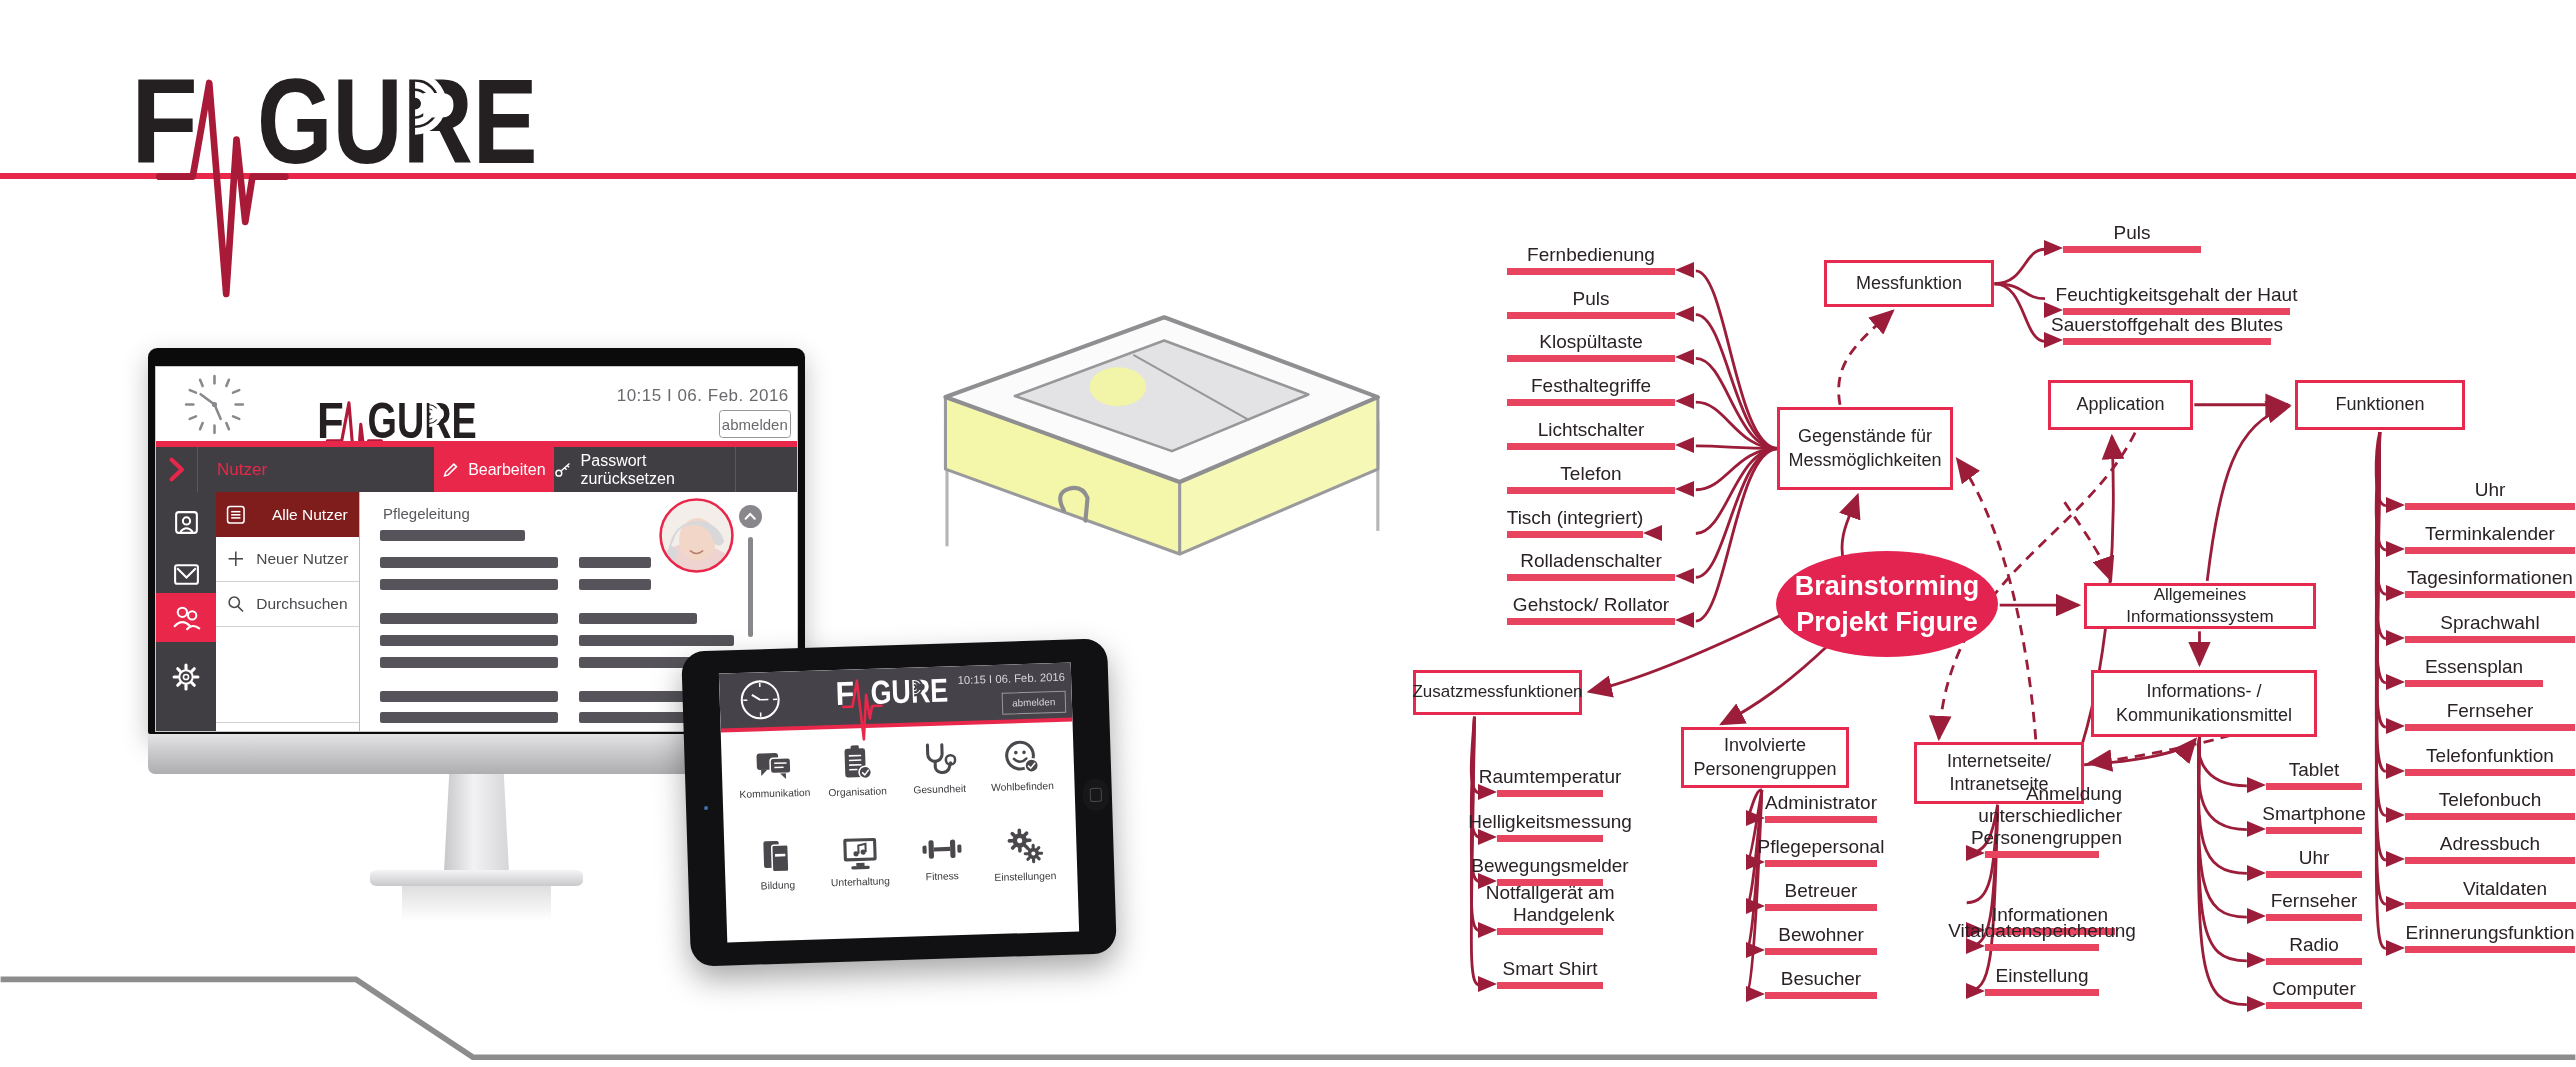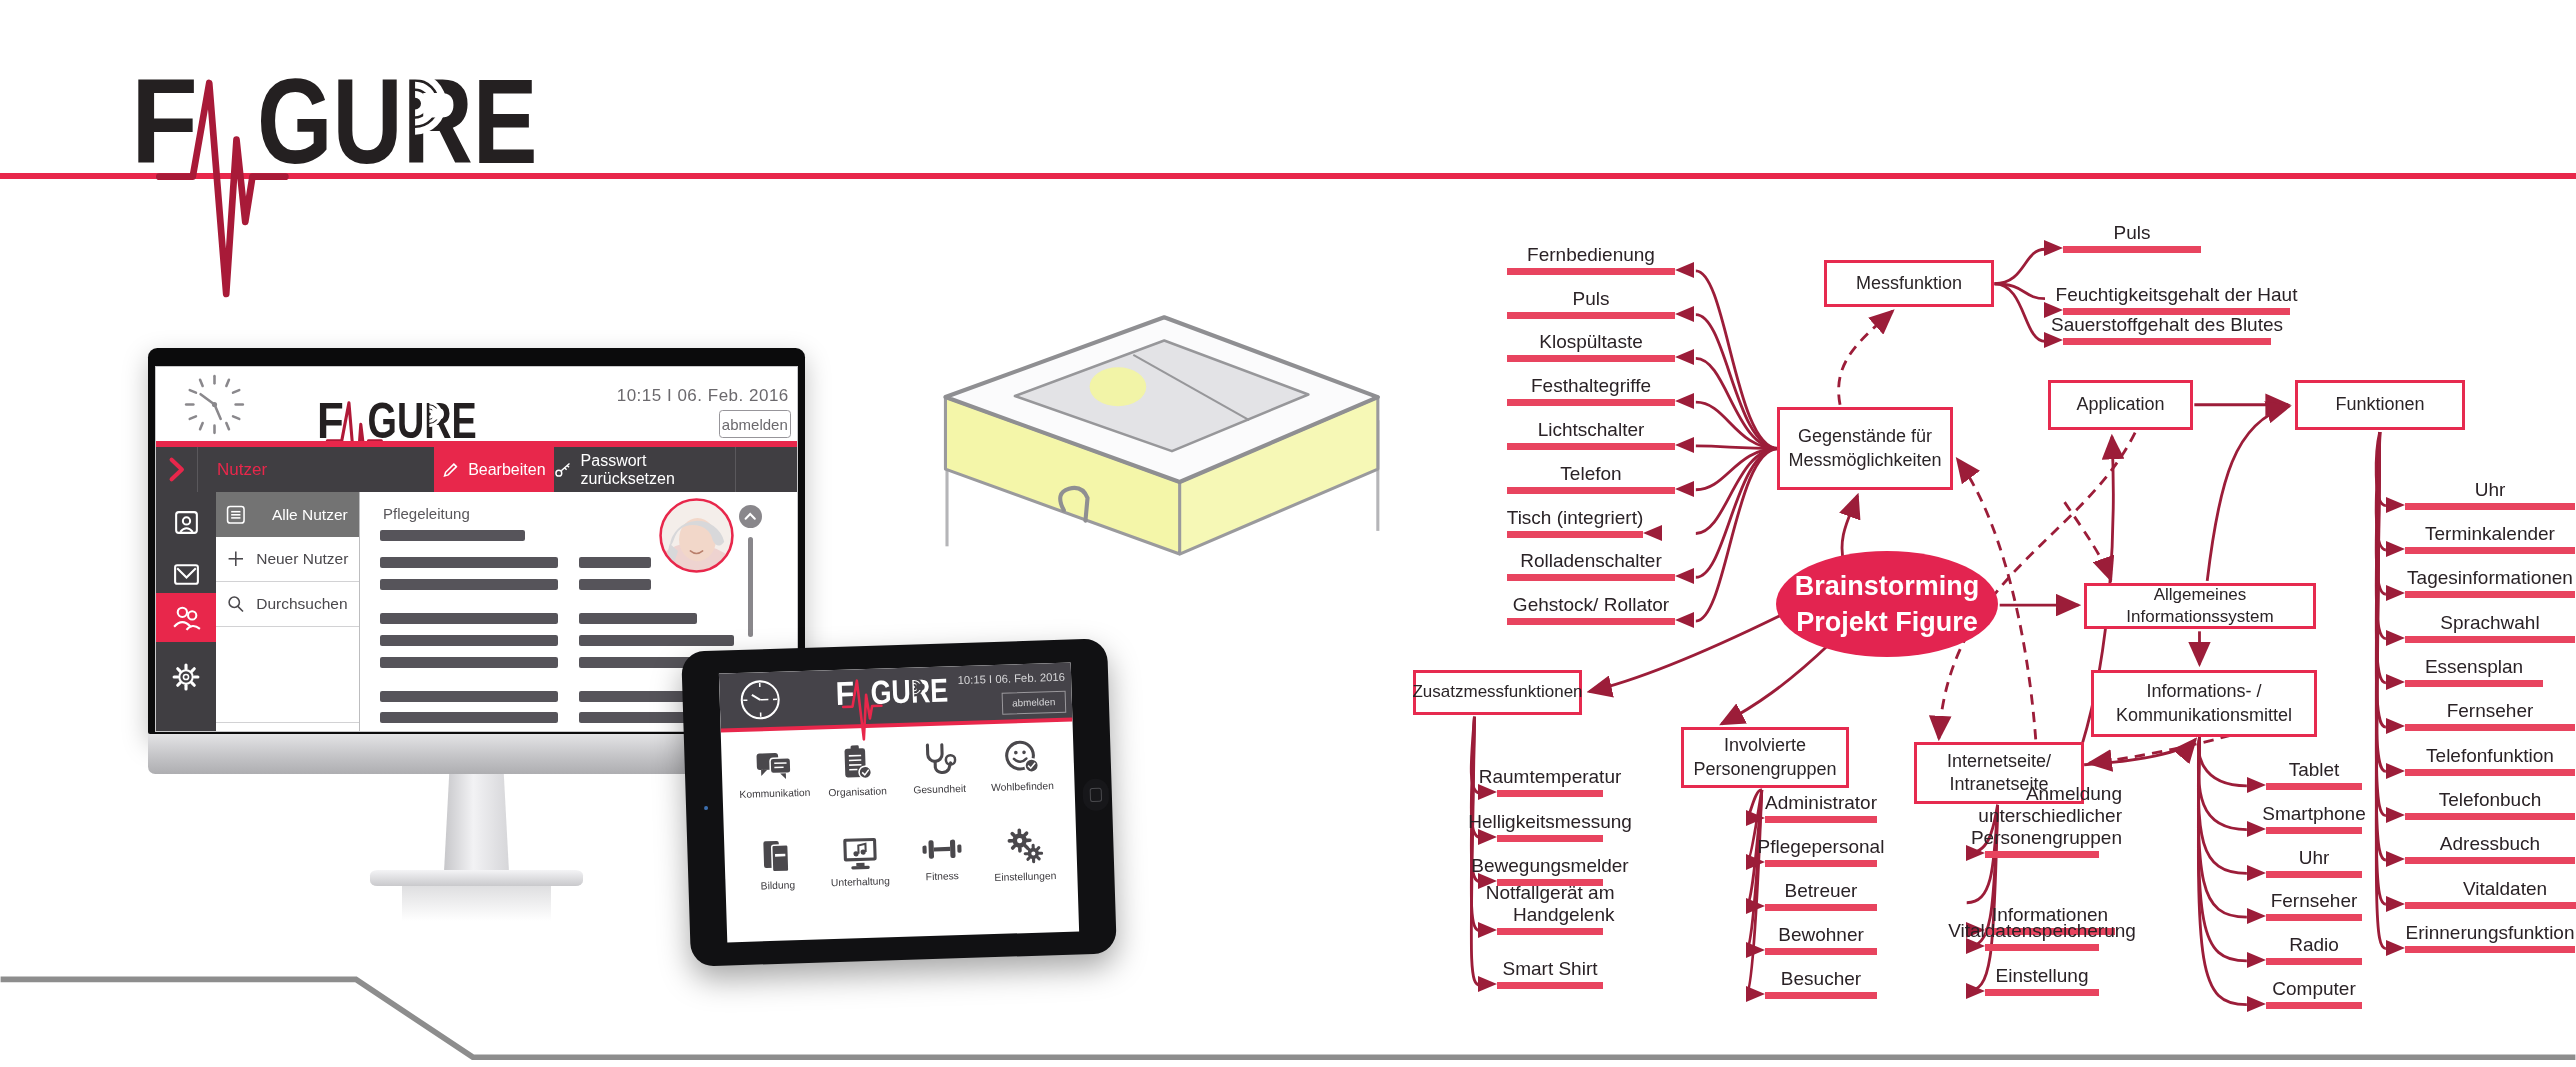--- a/index.html
+++ b/index.html
@@ -53,21 +53,21 @@
             font-size:16px;display:flex;align-items:center;justify-content:center;gap:8.2px;}
   .m-btn-reset{position:absolute;left:398px;top:0;width:181px;height:45px;color:#fff;font-size:16px;
             display:flex;align-items:center;justify-content:center;gap:8.2px;border-right:1px solid #5a585c;}
   .m-rail{position:absolute;left:0;top:125px;width:60px;height:239px;background:#403e42;}
   .m-rail .ric{position:absolute;left:0;width:60px;display:flex;justify-content:center;}
   .m-rail .redblk{position:absolute;left:0;top:101px;width:60px;height:49px;background:#e8274b;}
   .m-sub{position:absolute;left:60px;top:125px;width:144px;height:239px;background:#fff;
          border-right:1px solid #bdbdbf;box-sizing:border-box;}
   .m-sub .row{position:relative;height:45px;display:flex;align-items:center;gap:10.3px;padding-left:10.3px;
          font-size:15.5px;color:#4a484c;border-bottom:1px solid #d2d2d4;box-sizing:border-box;}
-  .m-sub .row.active{background:#737373;color:#fff;border-bottom:none;gap:26px;}
+  .m-sub .row.active{background:#7f1d1d;color:#fff;border-bottom:none;gap:26px;}
   .m-sub .spacer{height:96px;border-bottom:1px solid #d2d2d4;box-sizing:border-box;}
   .m-heading{position:absolute;left:227px;top:138px;font-size:15px;color:#59575b;}
   .ph-bar{position:absolute;height:10.8px;background:#56545a;border-radius:2.1px;}
   .m-scroll-up{position:absolute;left:583px;top:138px;width:23px;height:23px;border-radius:50%;
          background:#89878b;display:flex;align-items:center;justify-content:center;}
   .m-scroll-track{position:absolute;left:592px;top:170px;width:4.6px;height:100px;background:#89878b;border-radius:2.6px;}
   
   .tablet{position:absolute;left:686px;top:645px;width:426px;height:315px;background:#111113;
           border-radius:23px;z-index:6;transform:rotate(-1.8deg);
           box-shadow:0 13.4px 31px rgba(0,0,0,.35);}

